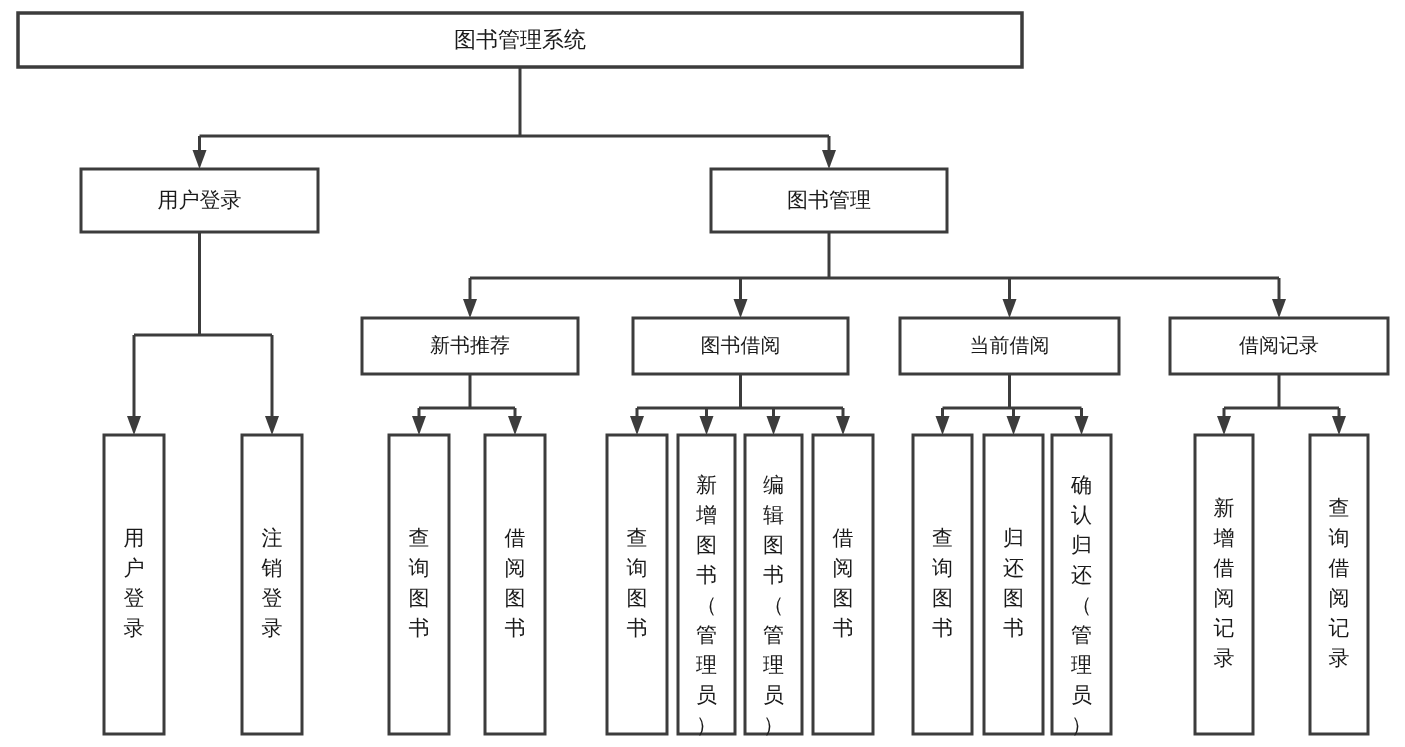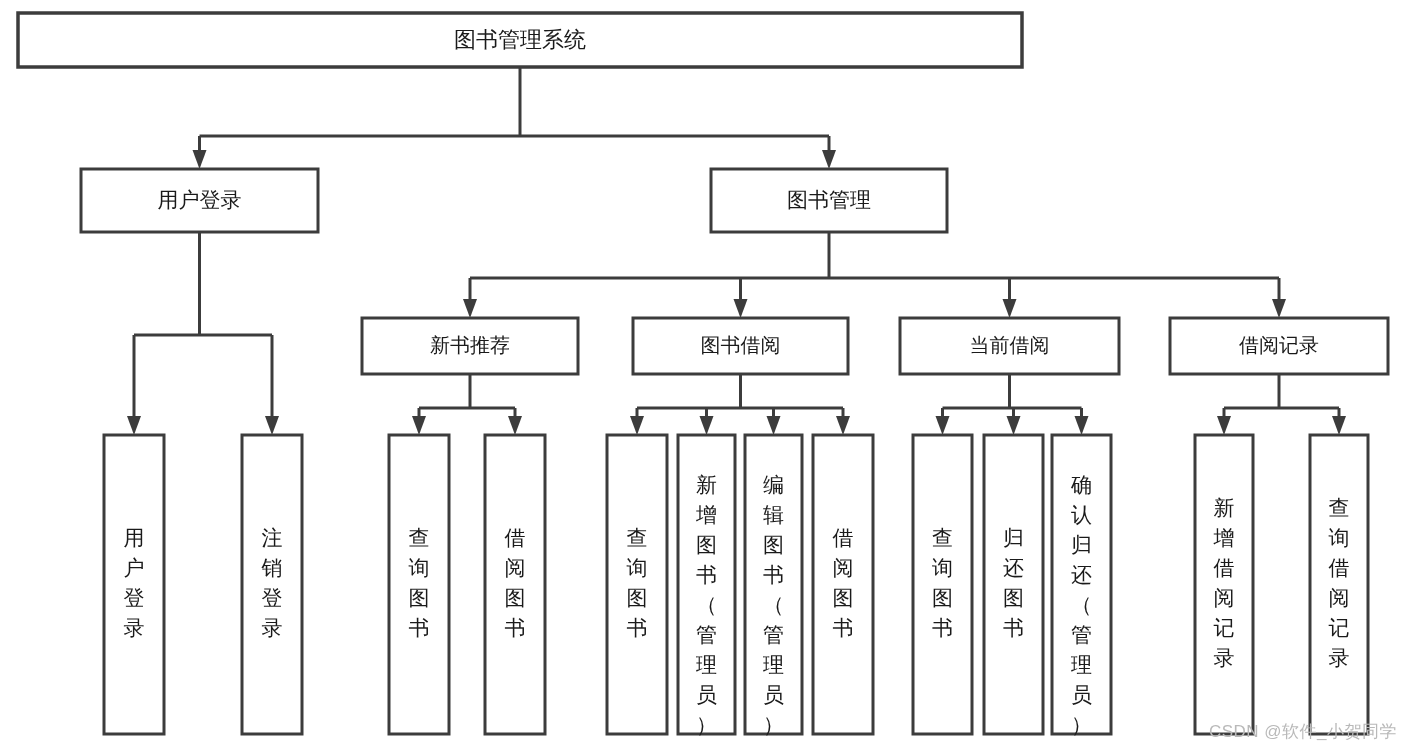--- a/index.html
+++ b/index.html
@@ -274,14 +274,13 @@
           <rect x="1310" y="435" width="58" height="299" class="node-box"></rect>
           <text x="1339" y="509.5" class="leaf-label-cell">查</text>
           <text x="1339" y="539.5" class="leaf-label-cell">询</text>
           <text x="1339" y="569.5" class="leaf-label-cell">借</text>
           <text x="1339" y="599.5" class="leaf-label-cell">阅</text>
           <text x="1339" y="629.5" class="leaf-label-cell">记</text>
           <text x="1339" y="659.5" class="leaf-label-cell">录</text>
         </g>
       </g>
     </svg>
-  <div class="watermark-text">CSDN @软件_小贺同学</div>
 </div>
 
 </body></html>

